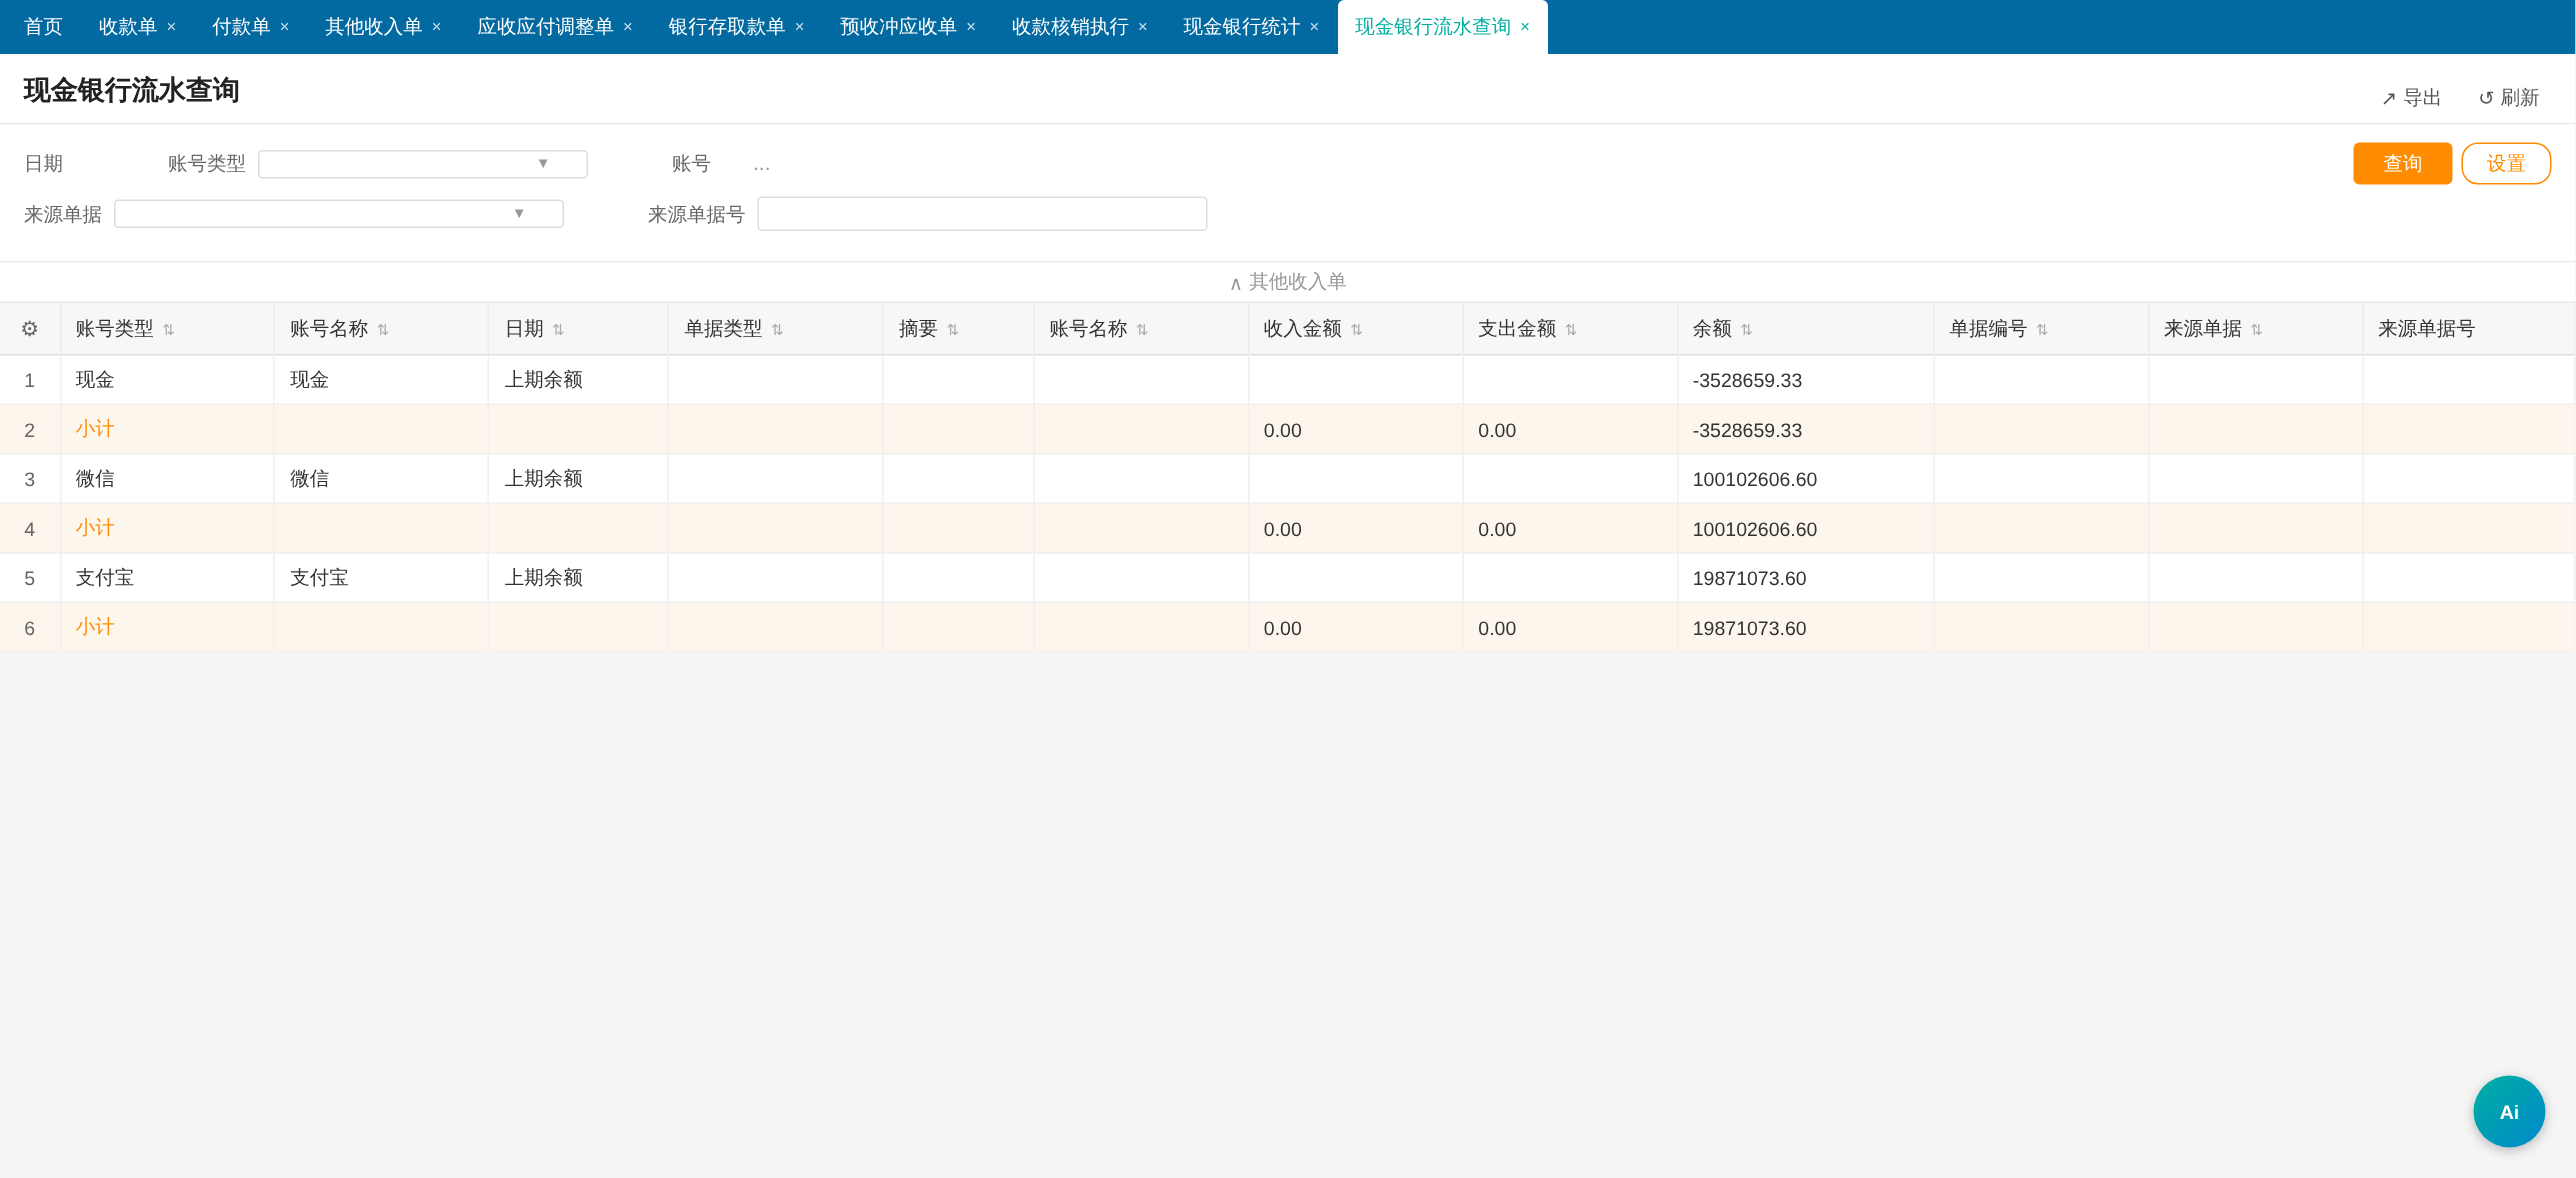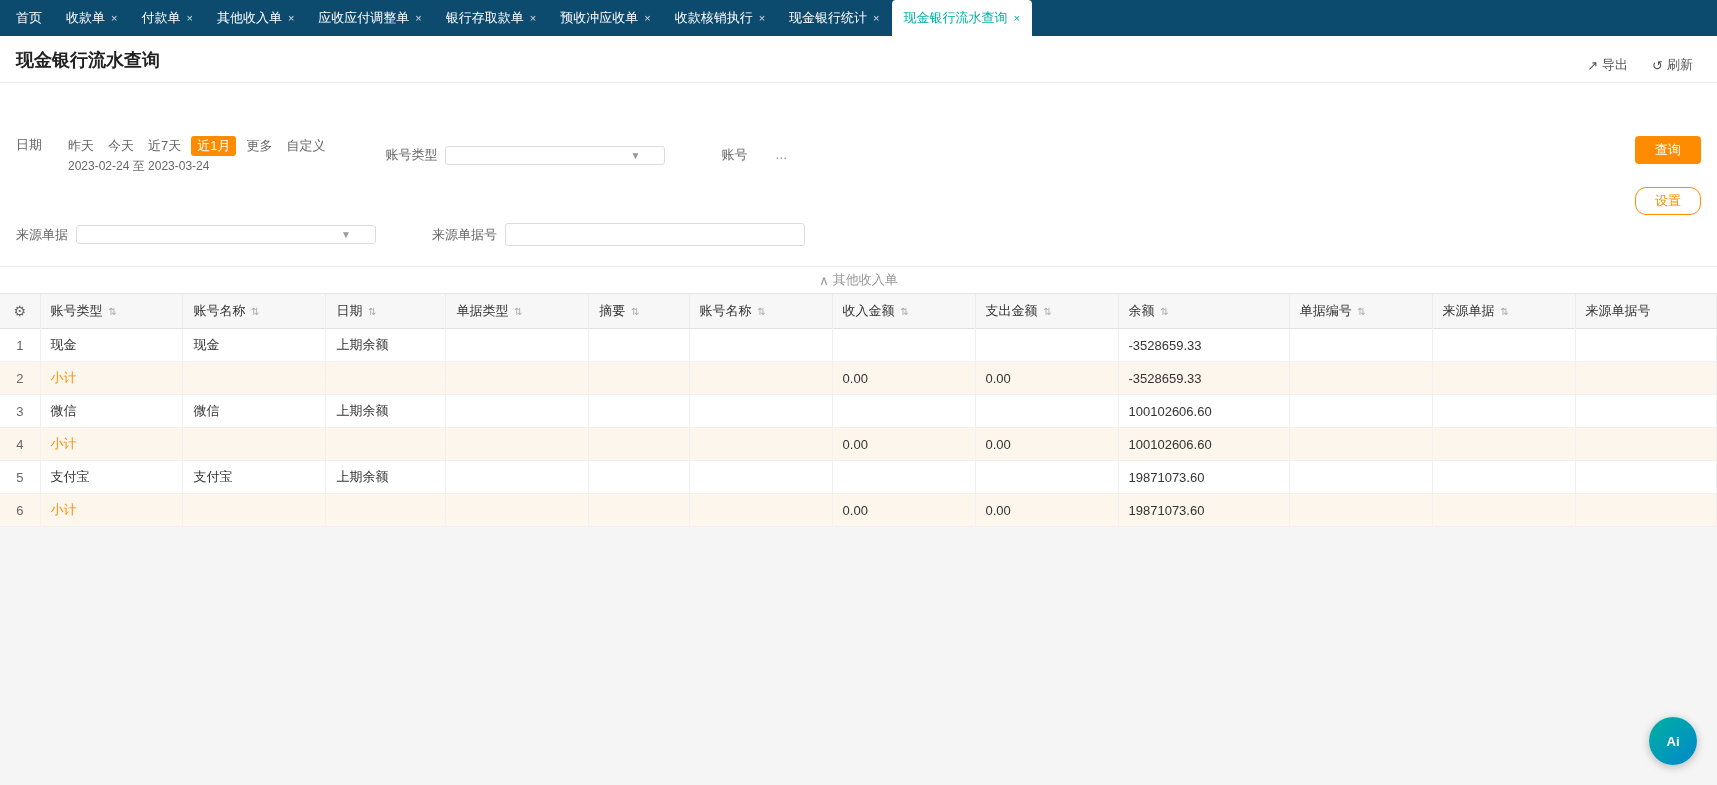--- a/index.html
+++ b/index.html
@@ -1,20 +1,20 @@
 <!DOCTYPE html>
 <html><head>
   <meta charset="utf-8">
   <style>
     * { box-sizing: border-box; margin: 0; padding: 0; font-family: 'Microsoft YaHei', Arial, sans-serif; font-size: 13px; }
     body { background: #f5f5f5; }
 
     
     .top-nav {
-      background: #0c4a6e;
+      background: #0369a1;
       display: flex;
       align-items: center;
       height: 36px;
       padding: 0 4px;
       overflow: hidden;
     }
     .nav-item {
       color: #fff;
       padding: 0 12px;
       height: 36px;
@@ -289,47 +289,36 @@
       <span>刷新</span>
     </div>
   </div>
 </div>
 
 <div class="filter-area">
   <div class="filter-row">
 
     <div style="display:flex;align-items:flex-start;gap:8px;">
       <span class="filter-label">日期</span>
-      <div style="display:flex;flex-direction:column;gap:2px;">
-        <div class="date-options">
-          <span class="date-opt">昨天</span>
-          <span class="date-opt">今天</span>
-          <span class="date-opt">近7天</span>
-          <span class="date-opt active">近1月</span>
-          <span class="date-opt">更多</span>
-          <span class="date-opt">自定义</span>
-        </div>
-        <span class="date-range">2023-02-24 至 2023-03-24</span>
-      </div>
     </div>
 
     <div style="display:flex;align-items:center;gap:8px;margin-left:40px;">
       <span class="filter-label">账号类型</span>
       <div class="select-box" style="min-width:220px;">
         <span></span>
         <span class="chevron">▼</span>
       </div>
     </div>
 
     <div style="display:flex;gap:8px;margin-left:40px;">
       <span class="filter-label">账号</span>
       <span class="ellipsis-btn">...</span>
     </div>
 
-    <div style="margin-left:auto;display:flex;flex-direction:column;gap:23px;margin-top:41px;">
+    <div style="margin-left:auto;display:flex;flex-direction:row;gap:6px;">
       <button class="btn-query">查询</button>
       <button class="btn-settings">设置</button>
     </div>
   </div>
 
   <div class="filter-row">
 
     <div style="display:flex;align-items:center;gap:8px;">
       <span class="filter-label">来源单据</span>
       <div class="select-box" style="min-width:300px;">

